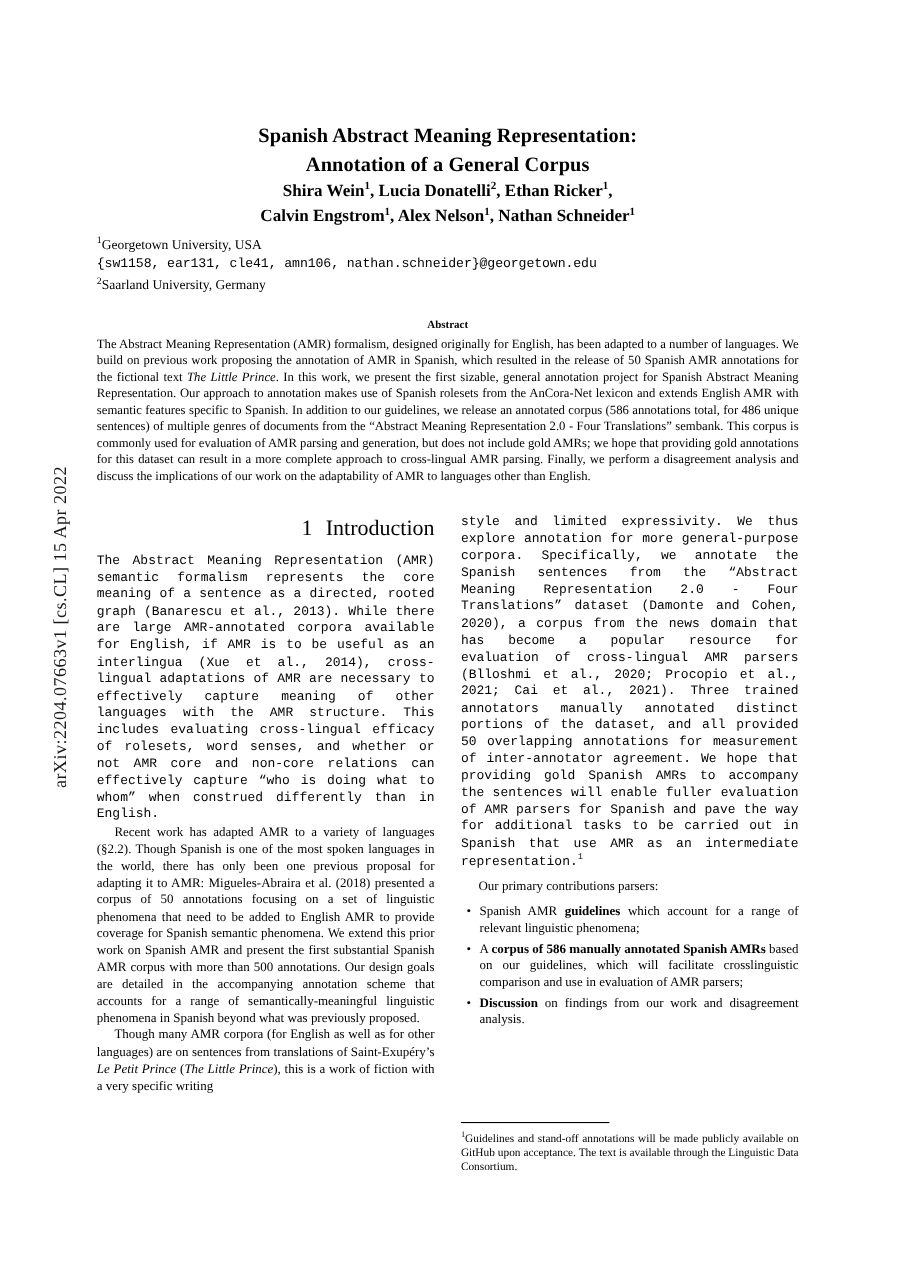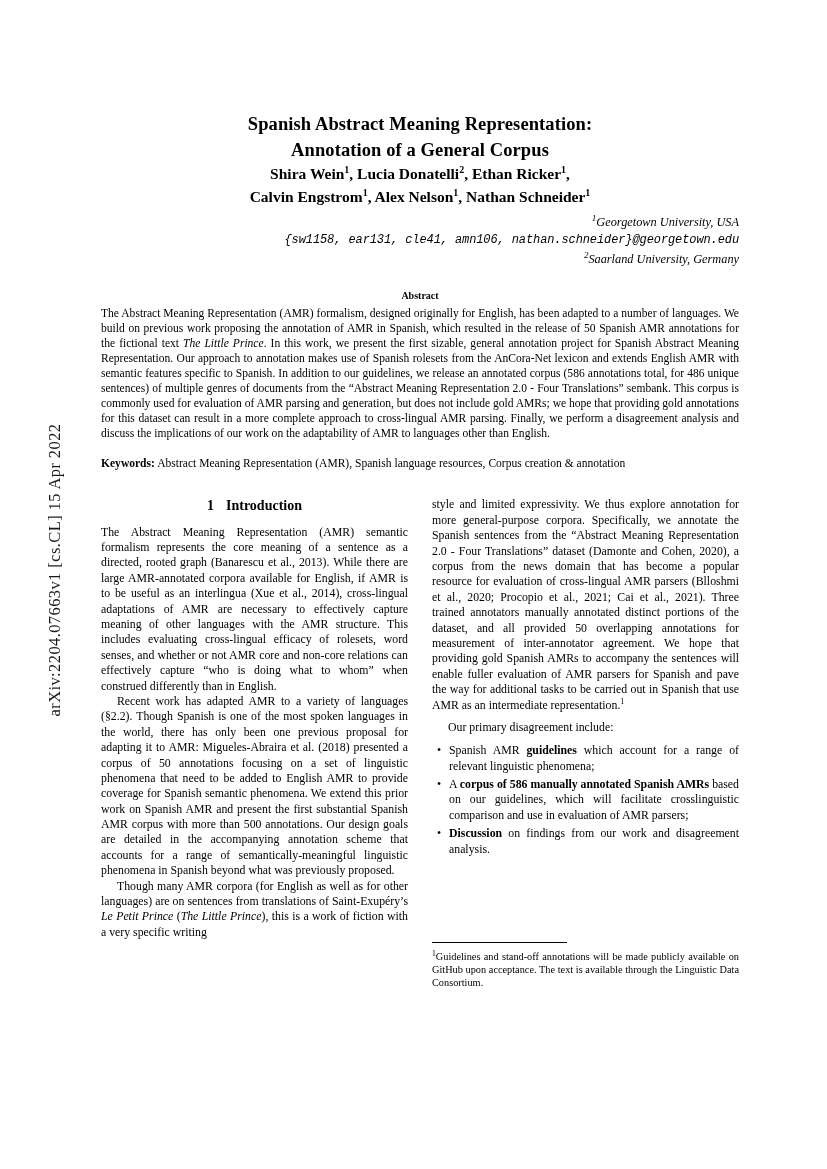--- a/index.html
+++ b/index.html
@@ -27,21 +27,21 @@
     font-family: "Liberation Serif", serif;
     font-size: 16.5px;
     letter-spacing: 0.4px;
     white-space: nowrap;
     text-align: center;
     color: #1a1a1a;
   }
 
   .page {
     position: absolute;
-    left: 101px;
+    left: 88px;
     top: 96px;
     width: 638px;
   }
 
   .title {
     text-align: center;
     font-size: 18.5px;
     font-weight: bold;
     line-height: 1.38;
     margin: 16px 0 0 0;
@@ -50,25 +50,24 @@
 
   .authors {
     text-align: center;
     font-size: 15.5px;
     font-weight: bold;
     line-height: 1.45;
   }
   .authors sup { font-weight: bold; font-size: 10px; }
 
   .affil {
-    text-align: right;
+    text-align: left;
     font-size: 12.3px;
     line-height: 1.42;
     margin-top: 4px;
-    font-style: italic;
   }
   .affil sup { font-size: 9px; }
 
   .mono {
     font-family: "Liberation Mono", monospace;
     font-size: 12px;
     letter-spacing: -0.1px;
   }
 
   .abstract-head {
@@ -102,29 +101,29 @@
   }
   .col {
     width: 307px;
     font-size: 11.8px;
     line-height: 1.305;
     text-align: justify;
     hyphens: auto;
   }
 
   .sec-head {
-    text-align: center;
-    font-size: 14px;
-    font-weight: bold;
+    text-align: right;
+    font-size: 20px;
+    font-weight: normal;
     margin: 0 0 9px 0;
   }
   .sec-head .num { margin-right: 12px; }
 
   p.para { margin: 0; text-indent: 16px; }
-  p.para.first { text-indent: 0; }
+  p.para.first { text-indent: 0; font-family: Liberation Mono, monospace; }
 
   ul.contrib {
     margin: 8px 0 0 0;
     padding-left: 17px;
     list-style: none;
   }
   ul.contrib li {
     position: relative;
     margin-bottom: 3px;
     text-align: justify;
@@ -177,40 +176,37 @@
     <div><sup>1</sup><span>Georgetown University, USA</span></div>
     <div class="mono">{sw1158, ear131, cle41, amn106, nathan.schneider}@georgetown.edu</div>
     <div><sup>2</sup><span>Saarland University, Germany</span></div>
   </div>
 
   <div class="abstract-head">Abstract</div>
   <div class="abstract-body">
     <span id="abstract-slot">The Abstract Meaning Representation (AMR) formalism, designed originally for English, has been adapted to a number of languages. We build on previous work proposing the annotation of AMR in Spanish, which resulted in the release of 50 Spanish AMR annotations for the fictional text <i>The Little Prince</i>. In this work, we present the first sizable, general annotation project for Spanish Abstract Meaning Representation. Our approach to annotation makes use of Spanish rolesets from the AnCora-Net lexicon and extends English AMR with semantic features specific to Spanish. In addition to our guidelines, we release an annotated corpus (586 annotations total, for 486 unique sentences) of multiple genres of documents from the “Abstract Meaning Representation 2.0 - Four Translations” sembank. This corpus is commonly used for evaluation of AMR parsing and generation, but does not include gold AMRs; we hope that providing gold annotations for this dataset can result in a more complete approach to cross-lingual AMR parsing. Finally, we perform a disagreement analysis and discuss the implications of our work on the adaptability of AMR to languages other than English.</span>
   </div>
 
-  <div class="keywords">
-    <b>Keywords:</b><span> Abstract Meaning Representation (AMR), Spanish language resources, Corpus creation &amp; annotation</span>
-  </div>
 
   <div class="columns">
 
     <div class="col">
       <div class="sec-head">
         <span class="num">1</span><span>Introduction</span>
       </div>
       <p class="para first">The Abstract Meaning Representation (AMR) semantic formalism represents the core meaning of a sentence as a directed, rooted graph (Banarescu et al., 2013). While there are large AMR-annotated corpora available for English, if AMR is to be useful as an interlingua (Xue et al., 2014), cross-lingual adaptations of AMR are necessary to effectively capture meaning of other languages with the AMR structure. This includes evaluating cross-lingual efficacy of rolesets, word senses, and whether or not AMR core and non-core relations can effectively capture “who is doing what to whom” when construed differently than in English.</p>
       <p class="para">Recent work has adapted AMR to a variety of languages (§2.2). Though Spanish is one of the most spoken languages in the world, there has only been one previous proposal for adapting it to AMR: Migueles-Abraira et al. (2018) presented a corpus of 50 annotations focusing on a set of linguistic phenomena that need to be added to English AMR to provide coverage for Spanish semantic phenomena. We extend this prior work on Spanish AMR and present the first substantial Spanish AMR corpus with more than 500 annotations. Our design goals are detailed in the accompanying annotation scheme that accounts for a range of semantically-meaningful linguistic phenomena in Spanish beyond what was previously proposed.</p>
       <p class="para">
         <span>Though many AMR corpora (for English as well as for other languages) are on sentences from translations of Saint-Exupéry’s </span><i>Le Petit Prince</i><span> (</span><i>The Little Prince</i><span>), this is a work of fiction with a very specific writing</span>
       </p>
     </div>
 
     <div class="col">
       <p class="para first"><span>style and limited expressivity. We thus explore annotation for more general-purpose corpora. Specifically, we annotate the Spanish sentences from the “Abstract Meaning Representation 2.0 - Four Translations” dataset (Damonte and Cohen, 2020), a corpus from the news domain that has become a popular resource for evaluation of cross-lingual AMR parsers (Blloshmi et al., 2020; Procopio et al., 2021; Cai et al., 2021). Three trained annotators manually annotated distinct portions of the dataset, and all provided 50 overlapping annotations for measurement of inter-annotator agreement. We hope that providing gold Spanish AMRs to accompany the sentences will enable fuller evaluation of AMR parsers for Spanish and pave the way for additional tasks to be carried out in Spanish that use AMR as an intermediate representation.</span><sup class="fn">1</sup></p>
-      <p class="para" style="margin-top:6px">Our primary disagreement include:</p>
+      <p class="para" style="margin-top:6px">Our primary contributions parsers:</p>
 
       <ul class="contrib">
         <li>
           <span>Spanish AMR </span><b>guidelines</b><span> which account for a range of relevant linguistic phenomena;</span>
         </li>
         <li>
           <span>A </span><b>corpus of 586 manually annotated Spanish AMRs</b><span> based on our guidelines, which will facilitate crosslinguistic comparison and use in evaluation of AMR parsers;</span>
         </li>
         <li>
           <span></span><b>Discussion</b><span> on findings from our work and disagreement analysis.</span>

